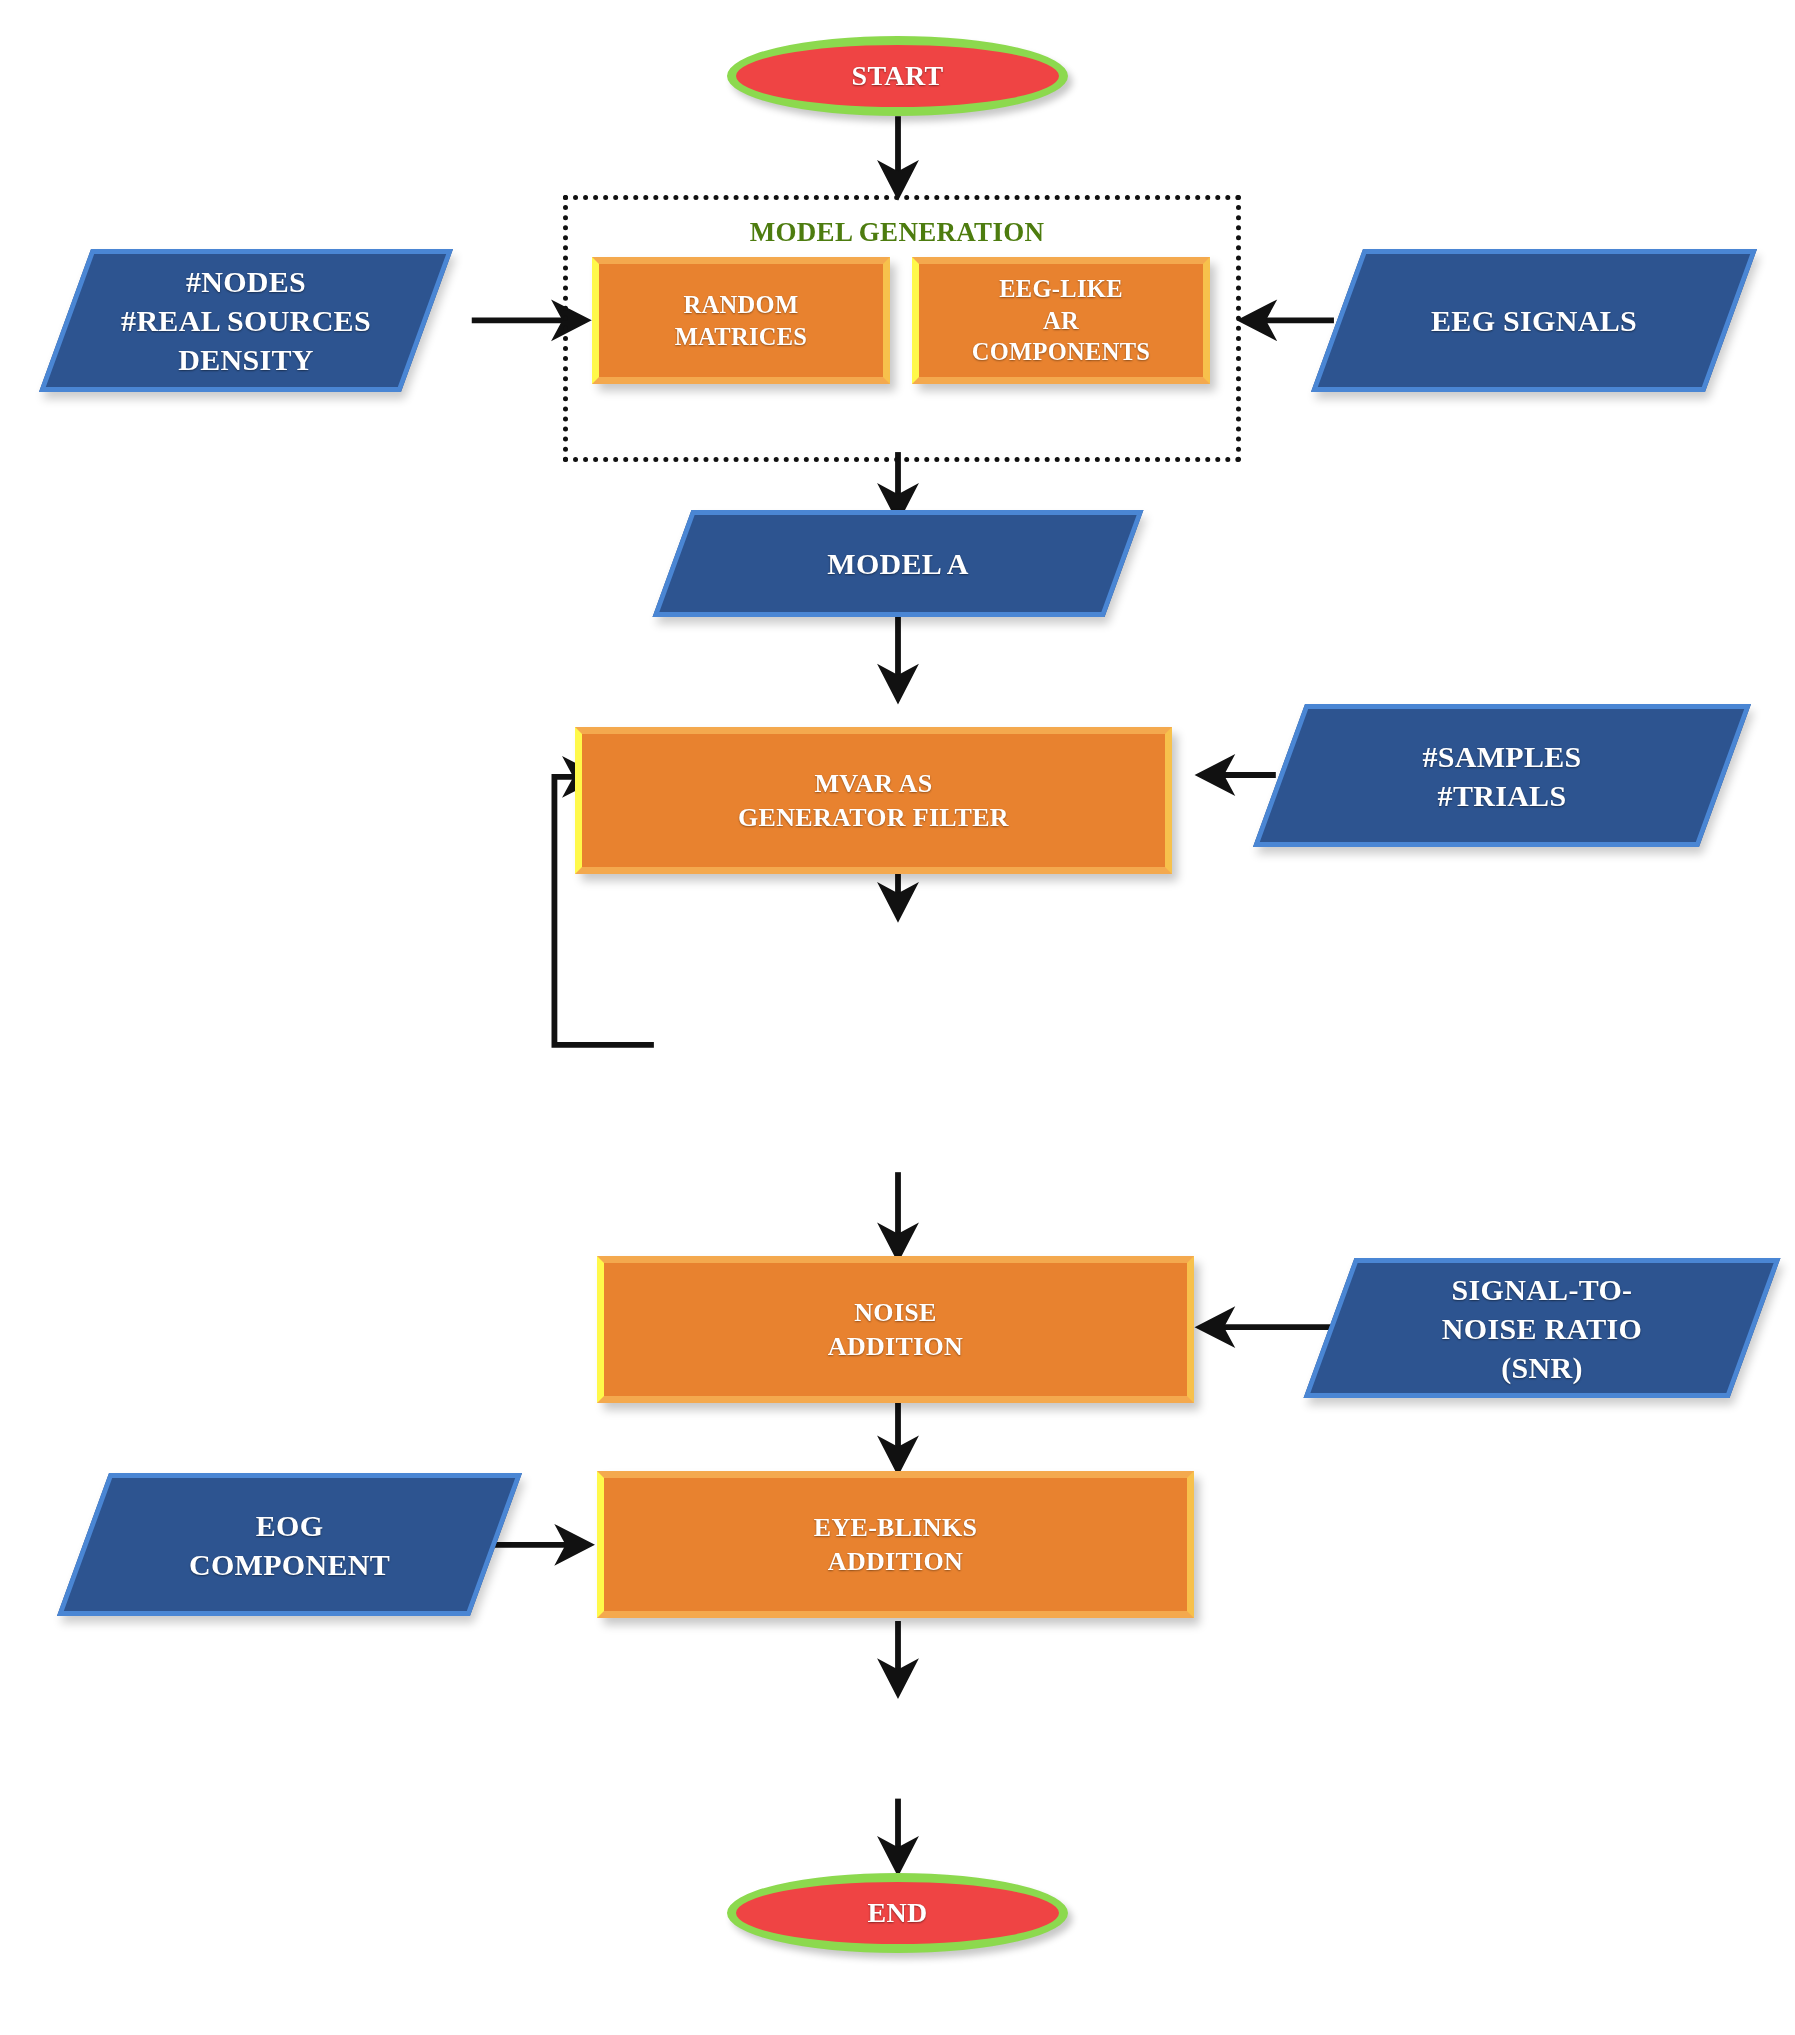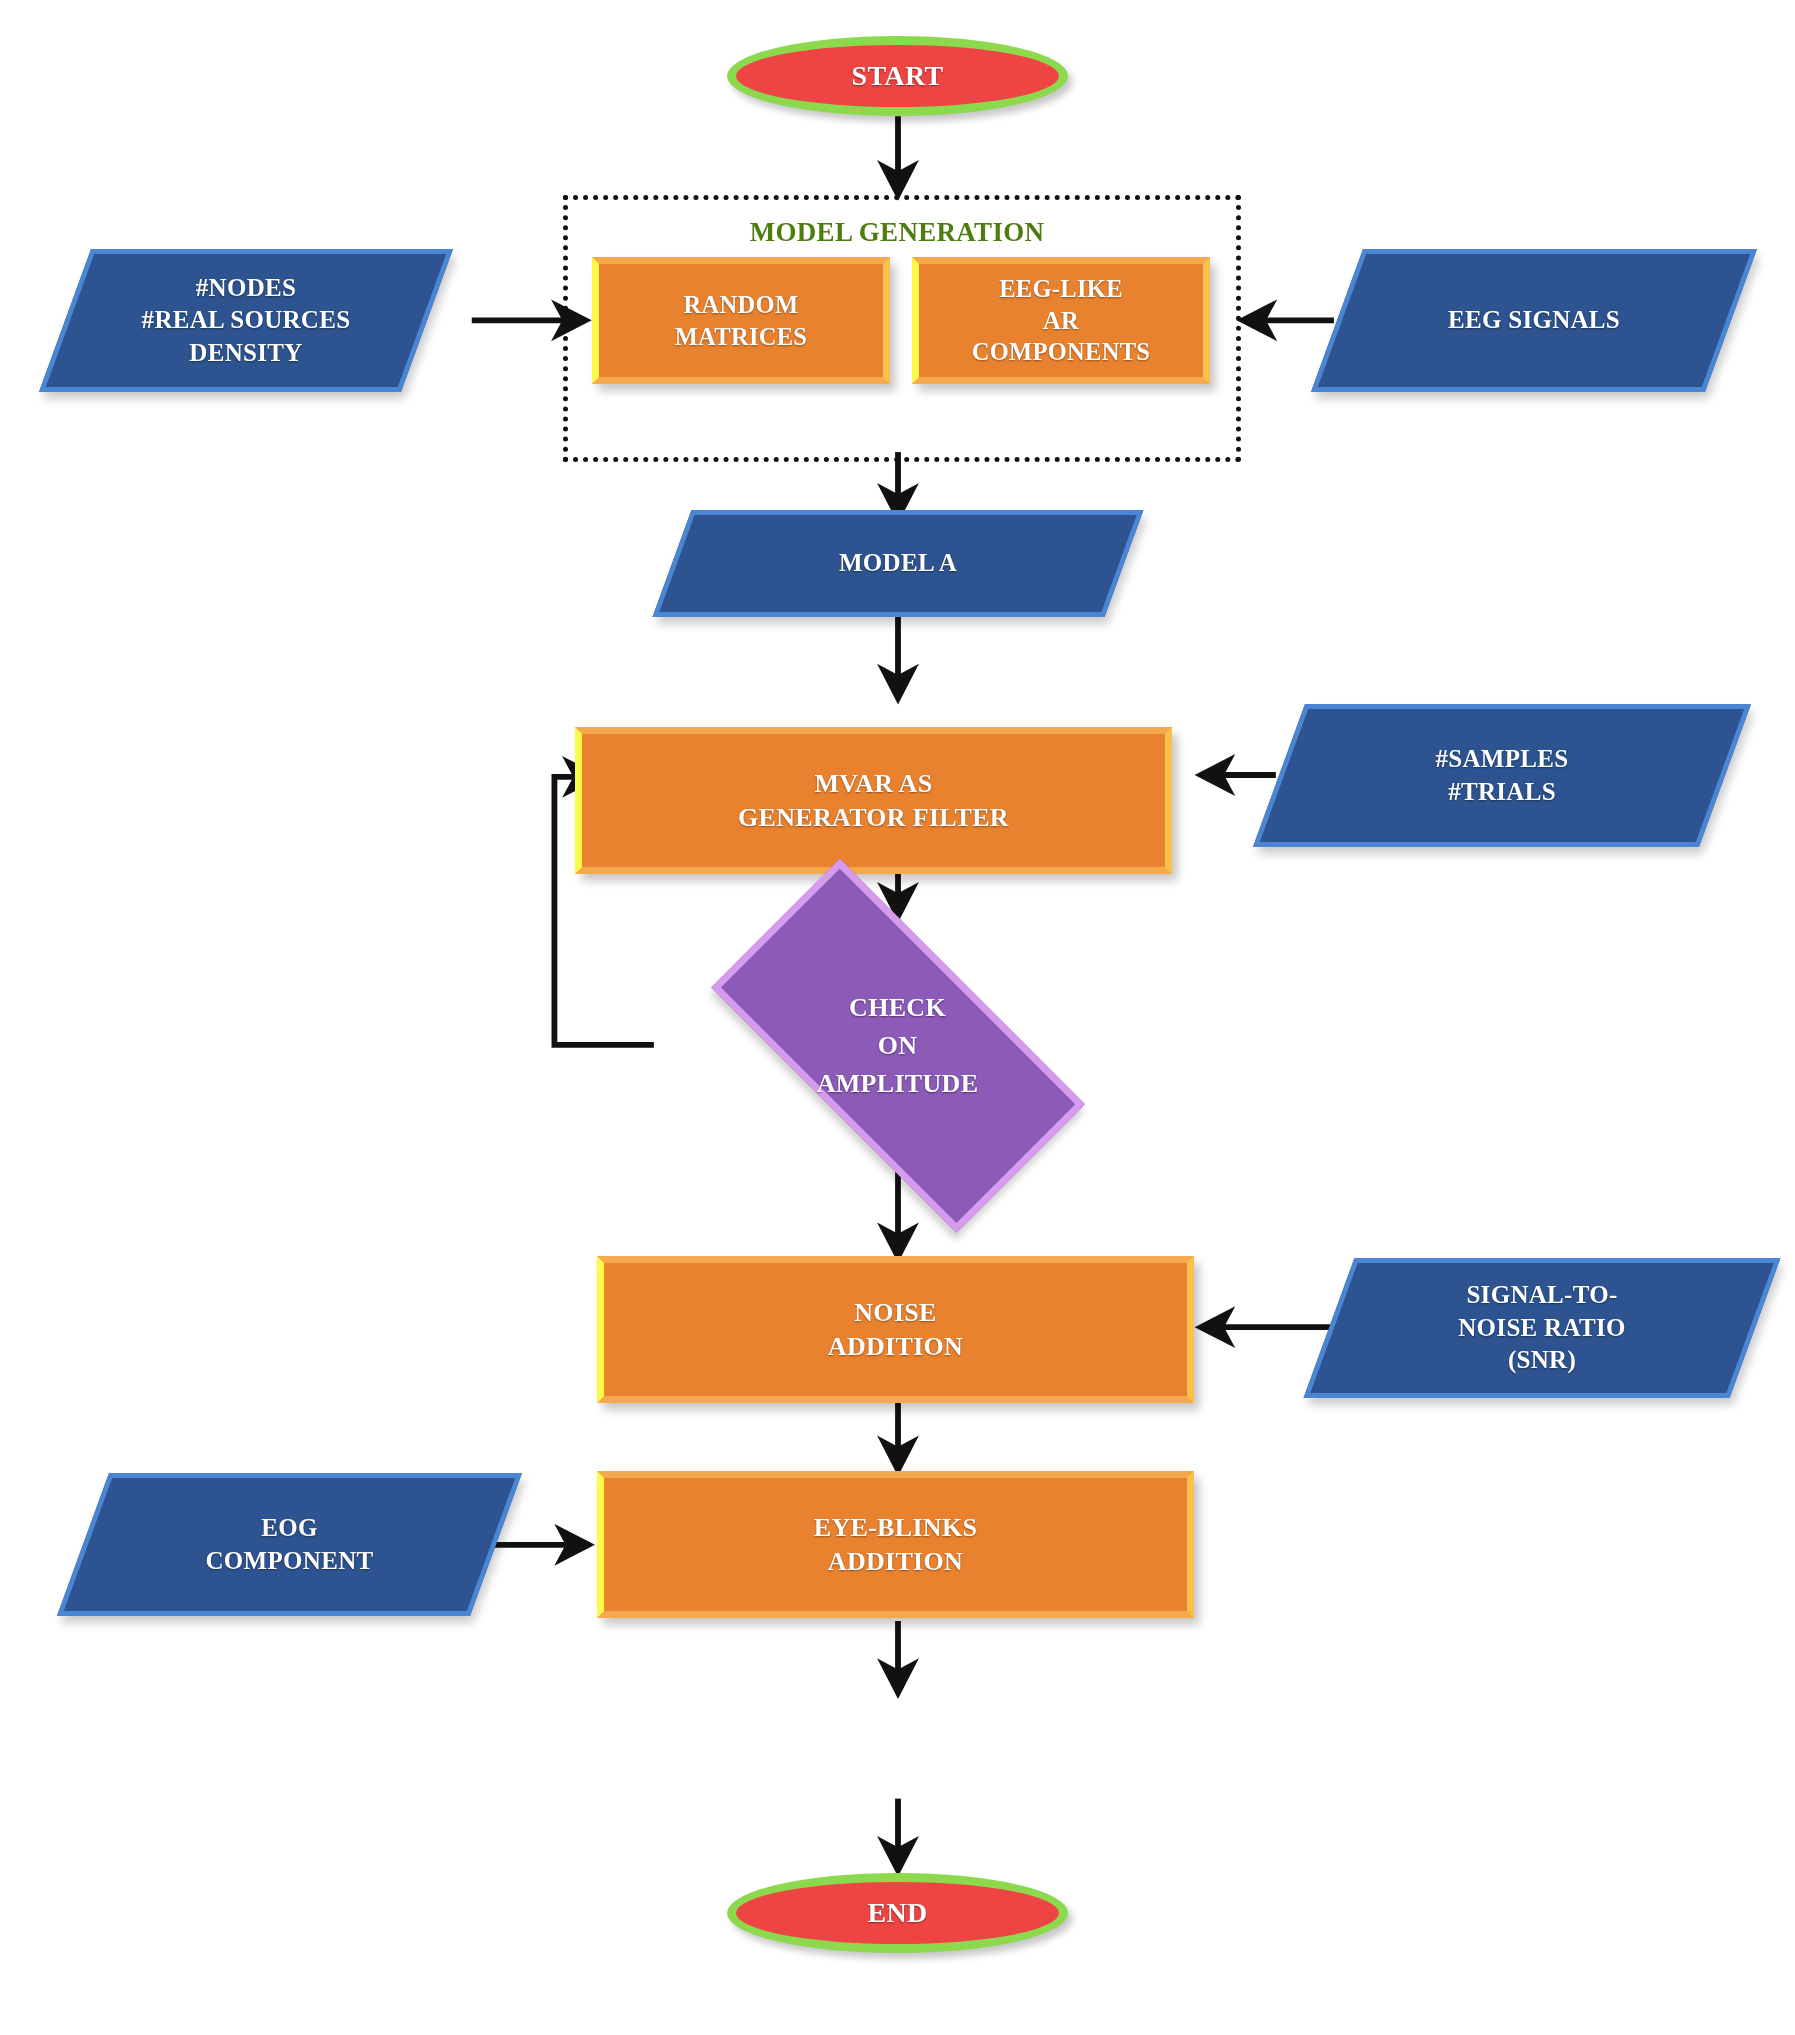--- a/index.html
+++ b/index.html
@@ -84,21 +84,21 @@
   .data-label {
     position: absolute;
     left: 0; top: 0;
     width: 100%; height: 100%;
     display: flex;
     align-items: center;
     justify-content: center;
     text-align: center;
     color: #ffffff;
     font-weight: 700;
-    font-size: 25px;
+    font-size: 30px;
     line-height: 1.30;
     white-space: pre-line;
     letter-spacing: 0.3px;
     text-shadow: 0 1.3px 1.9px rgba(0,0,0,0.45);
     z-index: 2;
   }
 
   
   .decision-wrap {
     position: absolute;
@@ -233,26 +233,20 @@
     <span>MVAR AS
 GENERATOR FILTER</span>
   </div>
 
   <div class="data-wrap" style="left:1279px; top:704px; width:446px; height:143px;">
     <div class="data-shape"></div>
     <div class="data-label">#SAMPLES
 #TRIALS</div>
   </div>
 
-  <div class="decision-wrap" style="left:652px; top:917px; width:491px; height:258px;">
-    <div class="decision-shape"></div>
-    <div class="decision-label">CHECK
-ON
-AMPLITUDE</div>
-  </div>
 
   <div class="node process" style="left:597px; top:1256px; width:597px; height:147px;">
     <span>NOISE
 ADDITION</span>
   </div>
 
   <div class="data-wrap" style="left:1329px; top:1258px; width:426px; height:140px;">
     <div class="data-shape"></div>
     <div class="data-label">SIGNAL-TO-
 NOISE RATIO

